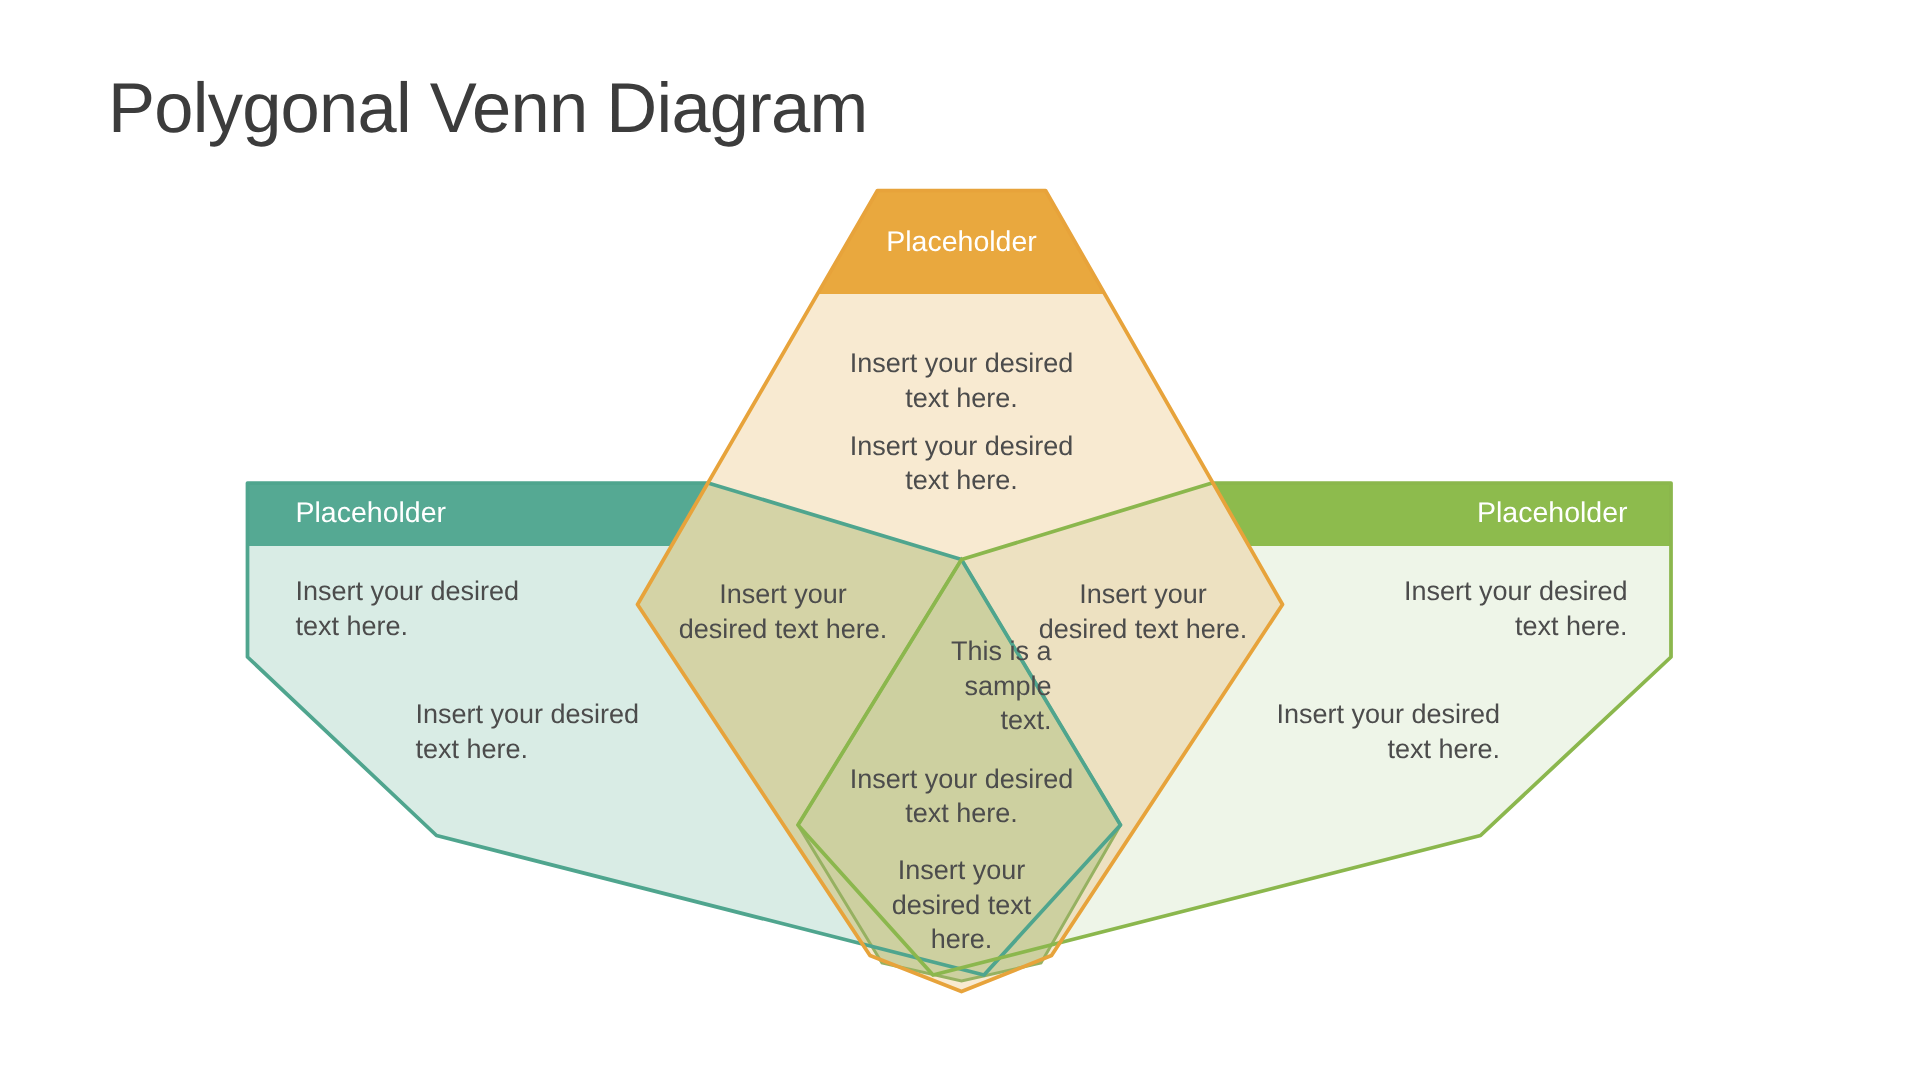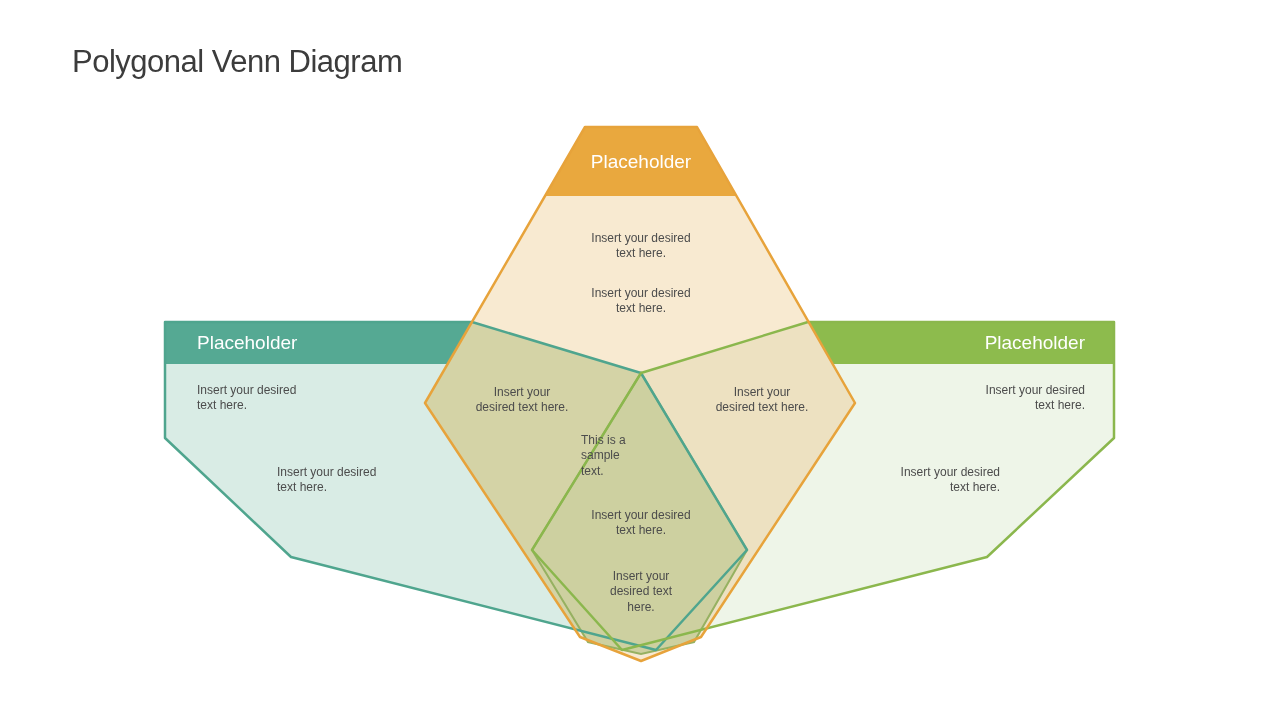--- a/index.html
+++ b/index.html
@@ -8,47 +8,47 @@
     width: 1280px;
     height: 720px;
     background: #ffffff;
     overflow: hidden;
     font-family: "Liberation Sans", sans-serif;
   }
   .slide svg { position:absolute; left:0; top:0; }
   .txt { position:absolute; }
   .title {
     left: 72px; top: 44px;
-    font-size: 31px;
+    font-size: 47px;
     letter-spacing: -0.5px;
     color: #3c3c3c;
   }
   .band-label {
     font-weight: normal;
     font-size: 19px;
     color: #ffffff;
   }
   .band-label.top { left:531px; top:151px; width:220px; text-align:center; }
   .band-label.left { left:197px; top:332px; }
   .band-label.right { right:195px; top:332px; text-align:right; }
   .body-text {
-    font-size: 12px;
+    font-size: 18px;
     line-height: 1.28;
     color: #4c4c4c;
     white-space: pre-line;
   }
   .bt-o1 { left:531px; top:231px; width:220px; text-align:center; }
   .bt-o2 { left:531px; top:286px; width:220px; text-align:center; }
   .bt-l1 { left:197px; top:383px; width:220px; text-align:left; }
   .bt-l2 { left:277px; top:465px; width:220px; text-align:left; }
   .bt-r1 { right:195px; top:383px; width:220px; text-align:right; }
   .bt-r2 { right:280px; top:465px; width:220px; text-align:right; }
   .bt-k1 { left:427px; top:385px; width:190px; text-align:center; }
   .bt-t1 { left:667px; top:385px; width:190px; text-align:center; }
-  .bt-d1 { left:581px; top:433px; width:120px; text-align:left; }
+  .bt-d1 { left:581px; top:423px; width:120px; text-align:right; }
   .bt-d2 { left:551px; top:508px; width:180px; text-align:center; }
   .bt-d3 { left:571px; top:569px; width:140px; text-align:center; }
 </style>
 </head>
 <body>
 
 <div class="slide">
 
   <svg width="1280" height="720" viewBox="0 0 1280 720">
     <defs>

